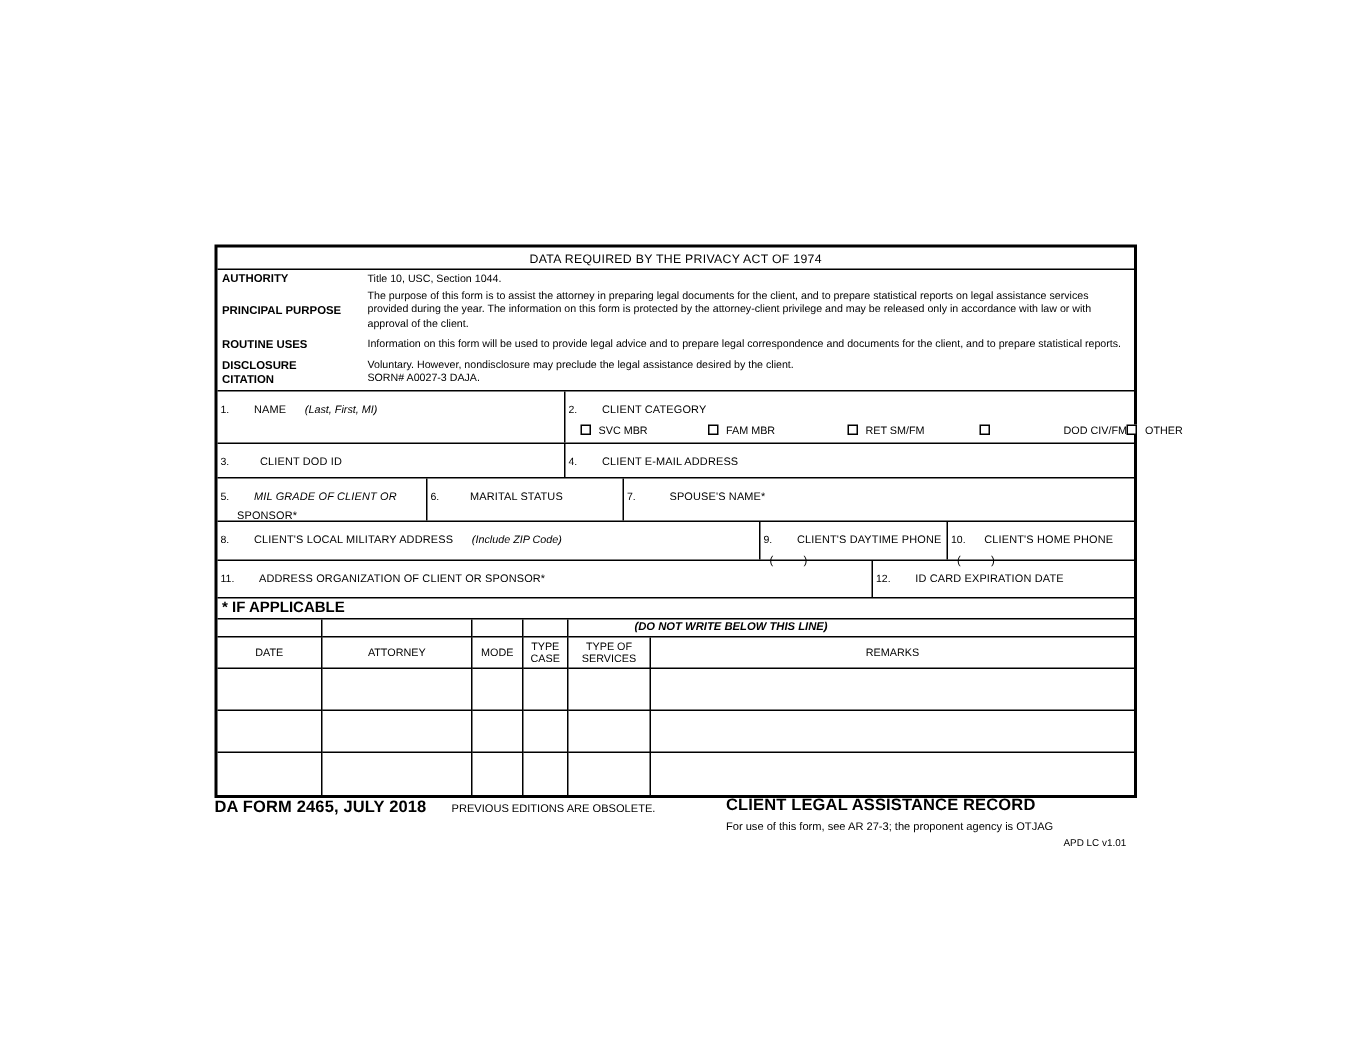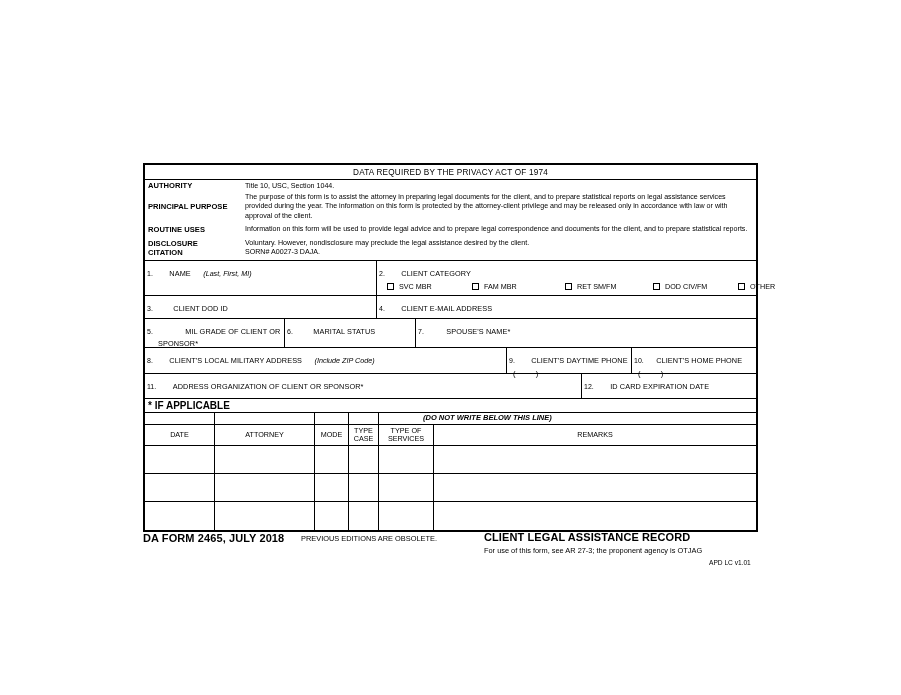--- a/index.html
+++ b/index.html
@@ -283,21 +283,21 @@
                 <span class="cb-text">SVC MBR</span>
               </div>
               <div class="cb-item" style="flex:0 0 93px;">
                 <span class="cb"></span>
                 <span class="cb-text">FAM MBR</span>
               </div>
               <div class="cb-item" style="flex:0 0 88px;">
                 <span class="cb"></span>
                 <span class="cb-text">RET SM/FM</span>
               </div>
-              <div class="cb-item" style="flex:0 0 85px;">
+              <div class="cb-item" style="flex:0 0 85px;gap:44px;">
                 <span class="cb"></span>
                 <span class="cb-text">DOD CIV/FM</span>
               </div>
               <div class="cb-item">
                 <span class="cb"></span>
                 <span class="cb-text">OTHER</span>
               </div>
             </div>
           </div>
         </div>
@@ -309,21 +309,21 @@
           </div>
           <div class="cell" style="flex:1 1 auto;height:22px;">
             <span class="fnum">4.</span>
             <span class="flabel" style="margin-left:12px;">CLIENT E-MAIL ADDRESS</span>
           </div>
         </div>
 
         <div class="row">
           <div class="cell" style="flex:0 0 140px;height:28px;">
             <span class="fnum">5.</span>
-            <span class="flabel" style="margin-left:28px;">MIL GRADE OF CLIENT OR</span>
+            <span class="flabel" style="margin-left:12px;font-style:italic;">MIL GRADE OF CLIENT OR</span>
             <div class="flabel indent-lab" style="margin-top:1px;">SPONSOR*</div>
           </div>
           <div class="cell" style="flex:0 0 131px;height:28px;">
             <span class="fnum">6.</span>
             <span class="flabel" style="margin-left:16px;">MARITAL STATUS</span>
           </div>
           <div class="cell" style="flex:1 1 auto;height:28px;">
             <span class="fnum">7.</span>
             <span class="flabel" style="margin-left:18px;">SPOUSE'S NAME*</span>
           </div>

